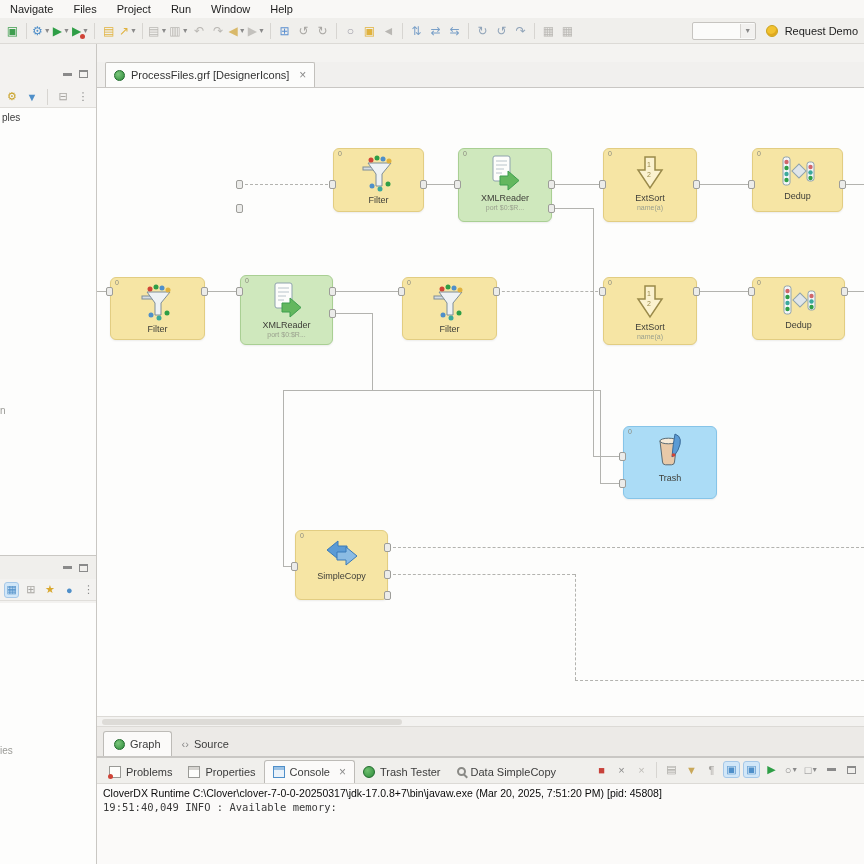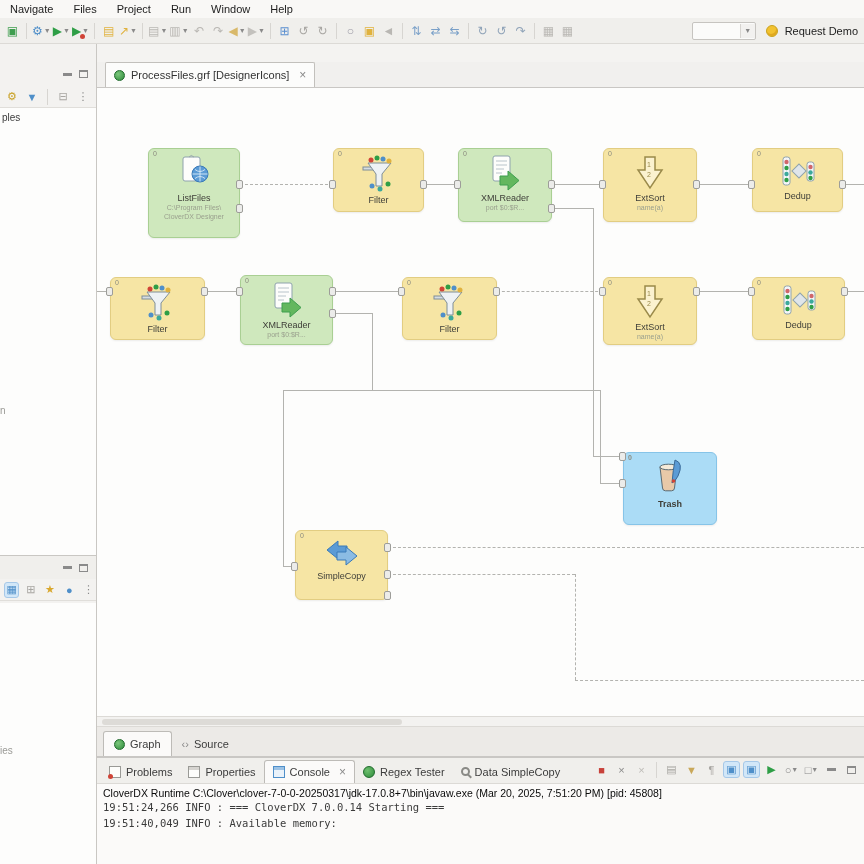--- a/index.html
+++ b/index.html
@@ -271,32 +271,20 @@
 
 <div id="editor-tabs">
   <div class="etab">
     <span class="clover-icon"></span>
     <span class="etab-label">ProcessFiles.grf [DesignerIcons]</span>
     <span class="tab-close">×</span>
   </div>
 </div>
 
 <div id="canvas">
-    <div class="comp green" style="left: 51px; top: 60px; width: 92px; height: 90px;">
-      <span class="badge">0</span>
-      <div class="cicon"><svg width="34" height="38" viewBox="0 0 34 38">
-          <rect x="6" y="3" width="17" height="24" rx="2" fill="#fdfdfb" stroke="#8fa3ad"></rect>
-          <path d="M12 3 q2 -3 5 0" stroke="#9aa7ad" fill="none"></path>
-          <circle cx="23" cy="20" r="8" fill="#5b9bd5" stroke="#3a7ab8"></circle>
-          <path d="M15.5 20 h15 M23 12.5 v15 M18 15.5 q5 4 10 0 M18 24.5 q5 -4 10 0" stroke="#cfe4f5" fill="none" stroke-width="1"></path>
-        </svg></div>
-      <div class="clabel">ListFiles</div>
-      <div class="csub">C:\Program Files\</div>
-      <div class="csub">CloverDX Designer</div>
-    </div>
     <div class="comp yellow" style="left: 236px; top: 60px; width: 91px; height: 64px;">
       <span class="badge">0</span>
       <div class="cicon"><svg width="34" height="40" viewBox="0 0 34 40">
           <rect x="1" y="13" width="11" height="3" fill="#d6dde2" stroke="#7e8e98"></rect>
           <path d="M6 9 h23 l-9 11 v12 h-6 V20 Z" fill="#eef2f5" stroke="#7e8e98"></path>
           <circle cx="9" cy="6" r="2.5" fill="#d04437"></circle>
           <circle cx="15" cy="4" r="2.5" fill="#2e9e46"></circle>
           <circle cx="21" cy="5" r="2.5" fill="#4f8fc9"></circle>
           <circle cx="27" cy="7" r="2.5" fill="#e0b23f"></circle>
           <circle cx="26" cy="30" r="2.5" fill="#2e9e46"></circle>
@@ -400,21 +388,21 @@
           <circle cx="7.5" cy="20" r="2.2" fill="#3ba99c"></circle>
           <circle cx="7.5" cy="26" r="2.2" fill="#2e9e46"></circle>
           <rect x="15" y="12" width="10" height="10" transform="rotate(45 20 17)" fill="#dfe5ea" stroke="#8fa3ad"></rect>
           <rect x="28" y="8" width="7" height="19" rx="2.5" fill="#f4f6f8" stroke="#8fa3ad"></rect>
           <circle cx="31.5" cy="13" r="2.2" fill="#d0666a"></circle>
           <circle cx="31.5" cy="18.5" r="2.2" fill="#3ba99c"></circle>
           <circle cx="31.5" cy="24" r="2.2" fill="#2e9e46"></circle>
         </svg></div>
       <div class="clabel">Dedup</div>
     </div>
-    <div class="comp blue" style="left: 526px; top: 364px; width: 94px; height: 73px; font-weight: bold;">
+    <div class="comp blue" style="left: 526px; top: 338px; width: 94px; height: 73px;">
       <span class="badge">0</span>
       <div class="cicon"><svg width="36" height="40" viewBox="0 0 36 40">
           <path d="M8 9 h17 l-2.5 21 a3 3 0 0 1 -3 2.8 h-6 a3 3 0 0 1 -3 -2.8 Z" fill="#e8c9a8" stroke="#5a6a72"></path>
           <ellipse cx="16.5" cy="9" rx="8.6" ry="2.8" fill="#f6ead8" stroke="#5a6a72"></ellipse>
           <path d="M23 2 q9 3 3 16 q-2.5 5 -6 7 q1 -13 3 -23 Z" fill="#5b9bd5" stroke="#3a6a98"></path>
           <circle cx="21.5" cy="23" r="1.8" fill="#d04437"></circle>
         </svg></div>
       <div class="clabel">Trash</div>
     </div>
     <div class="comp yellow" style="left: 198px; top: 442px; width: 93px; height: 70px;">
@@ -506,21 +494,21 @@
           <span class="tabicon properties-icon"></span>
           <span>Properties</span>
         </div>
         <div class="ctab sel">
           <span class="tabicon console-icon"></span>
           <span>Console</span>
           <span class="tab-close">×</span>
         </div>
         <div class="ctab">
           <span class="tabicon regex-icon"></span>
-          <span>Regex Tester</span>
+          <span>Trash Tester</span>
         </div>
         <div class="ctab">
           <span class="tabicon inspector-icon"></span>
           <span>Data SimpleCopy</span>
         </div>
       </div>
     <div id="console-toolbar">
         <span class="cbtn">
           <span style="color: rgb(200, 65, 58);">■</span>
         </span>
@@ -559,14 +547,14 @@
         </span>
         <span class="cbtn">
           <span class="wmin"></span>
         </span>
         <span class="cbtn">
           <span class="wmax"></span>
         </span>
       </div>
   </div>
   <div id="console-title">CloverDX Runtime C:\Clover\clover-7-0-0-20250317\jdk-17.0.8+7\bin\javaw.exe (Mar 20, 2025, 7:51:20 PM) [pid: 45808]</div>
-  <div id="console-log"><div>19:51:24,266 INFO : === CloverDX 7.0.0.14 Starting ===</div><div>19:51:40,049 INFO : Available memory:</div></div>
+  <div id="console-log"><div>19:51:40,049 INFO : Available memory:</div></div>
 </div>
 
 </body></html>

